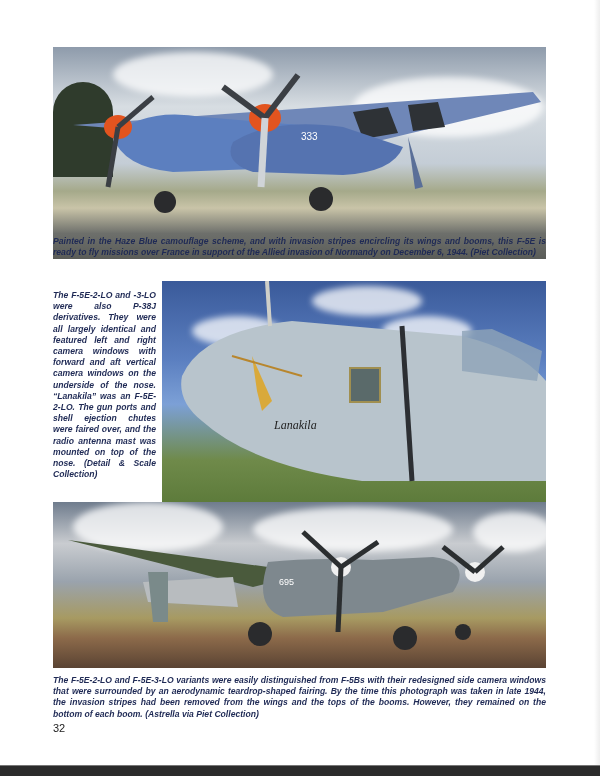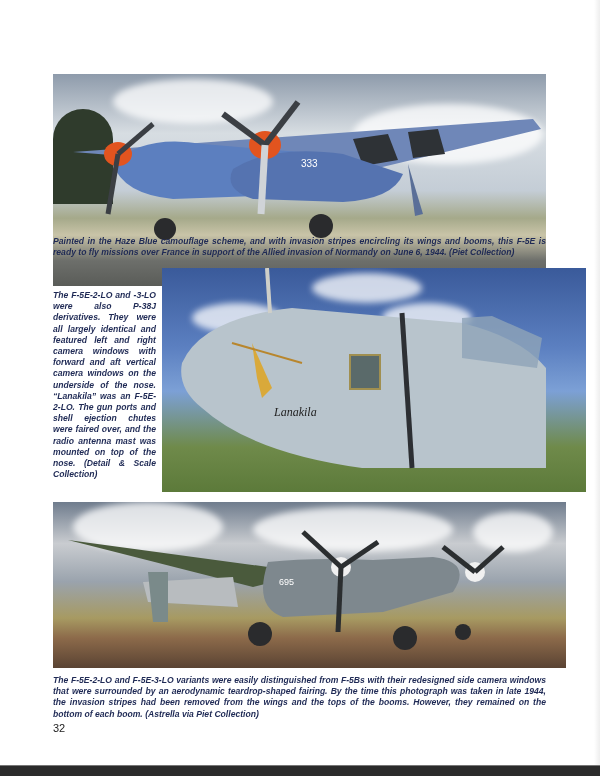--- a/index.html
+++ b/index.html
@@ -13,27 +13,27 @@
     background: #2b2b2b; border-top: 1px solid #777; }
   .photo { position: absolute; overflow: hidden; }
   .caption {
     position: absolute; color: #1f2a55; font-style: italic; font-weight: bold;
     font-size: 8.6px; line-height: 11.2px; text-align: justify; margin: 0;
   }
   .page-number { position: absolute; left: 53px; top: 722px; font-size: 11px; color: #222; }
 
   
   #photo1 { left: 53px; top: 47px; width: 493px; height: 212px;
-    background: linear-gradient(to bottom, #8e9bab 0%, #d7dde2 28%, #c4cdd6 55%, #a5a98a 68%, #c9c4a8 76%, #6d6f6b 88%, #5a5c58 100%); margin-top: 27px; }
+    background: linear-gradient(to bottom, #8e9bab 0%, #d7dde2 28%, #c4cdd6 55%, #a5a98a 68%, #c9c4a8 76%, #6d6f6b 88%, #5a5c58 100%); }
   
-  #photo2 { left: 162px; top: 268px; width: 424px; height: 224px;
+  #photo2 { left: 162px; top: 281px; width: 384px; height: 224px;
     background: linear-gradient(to bottom, #3a5a9a 0%, #5b7fc0 35%, #7ca0d6 55%, #6f8a4a 80%, #5c7a3a 100%); }
   
   #photo3 { left: 53px; top: 502px; width: 493px; height: 166px;
-    background: linear-gradient(to bottom, #6f7c8d 0%, #c9ccd0 25%, #9aa3ad 48%, #a79a62 70%, #8c6a4a 82%, #5a4333 100%); padding-left: 20px; }
+    background: linear-gradient(to bottom, #6f7c8d 0%, #c9ccd0 25%, #9aa3ad 48%, #a79a62 70%, #8c6a4a 82%, #5a4333 100%); }
 
   .cloud { position: absolute; background: rgba(255,255,255,0.75); border-radius: 50%; filter: blur(3px); }
 </style>
 </head>
 <body>
 
 <div class="page-edge"></div>
 
 <div class="photo" id="photo1">
   <div class="cloud" style="left:60px;top:5px;width:160px;height:45px;"></div>
@@ -51,21 +51,21 @@
     <path d="M212 71 L170 40" stroke="#3b3f44" stroke-width="6"></path>
     <path d="M212 71 L208 140" stroke="#d0d4d8" stroke-width="7"></path>
     <path d="M65 80 L100 50" stroke="#3b3f44" stroke-width="5"></path>
     <path d="M65 80 L55 140" stroke="#3b3f44" stroke-width="5"></path>
     <text x="248" y="93" font-size="10" fill="#fff" font-family="Liberation Sans, sans-serif">333</text>
     <circle cx="112" cy="155" r="11" fill="#2a2b2d"></circle>
     <circle cx="268" cy="152" r="12" fill="#2a2b2d"></circle>
     <path d="M355 90 L370 140 L362 142 Z" fill="#5a6f98"></path>
   </svg>
 </div>
-<p class="caption" style="left:53px;top:236px;width:493px;">Painted in the Haze Blue camouflage scheme, and with invasion stripes encircling its wings and booms, this F-5E is ready to fly missions over France in support of the Allied invasion of Normandy on June 6, 1944.  (Piet Collection)</p>
+<p class="caption" style="left:53px;top:236px;width:493px;">Painted in the Haze Blue camouflage scheme, and with invasion stripes encircling its wings and booms, this F-5E is ready to fly missions over France in support of the Allied invasion of Normandy on December 6, 1944.  (Piet Collection)</p>
 
 <div class="photo" id="photo2">
   <div class="cloud" style="left:30px;top:35px;width:90px;height:30px;"></div>
   <div class="cloud" style="left:150px;top:5px;width:110px;height:30px;"></div>
   <div class="cloud" style="left:220px;top:35px;width:90px;height:30px;"></div>
   <svg width="384" height="224" style="position:absolute;left:0;top:0">
     <path d="M20 95 Q40 50 130 40 L300 55 Q360 70 384 100 L384 200 L200 200 Q90 185 40 140 Q15 120 20 95 Z" fill="#b8c4cc"></path>
     <path d="M240 45 L250 200" stroke="#2c2f33" stroke-width="5"></path>
     <rect x="188" y="87" width="30" height="34" fill="#5a6a6a" stroke="#a08f50" stroke-width="2"></rect>
     <path d="M90 75 L110 120 L100 130 L95 110 Z" fill="#d9a93a"></path>

